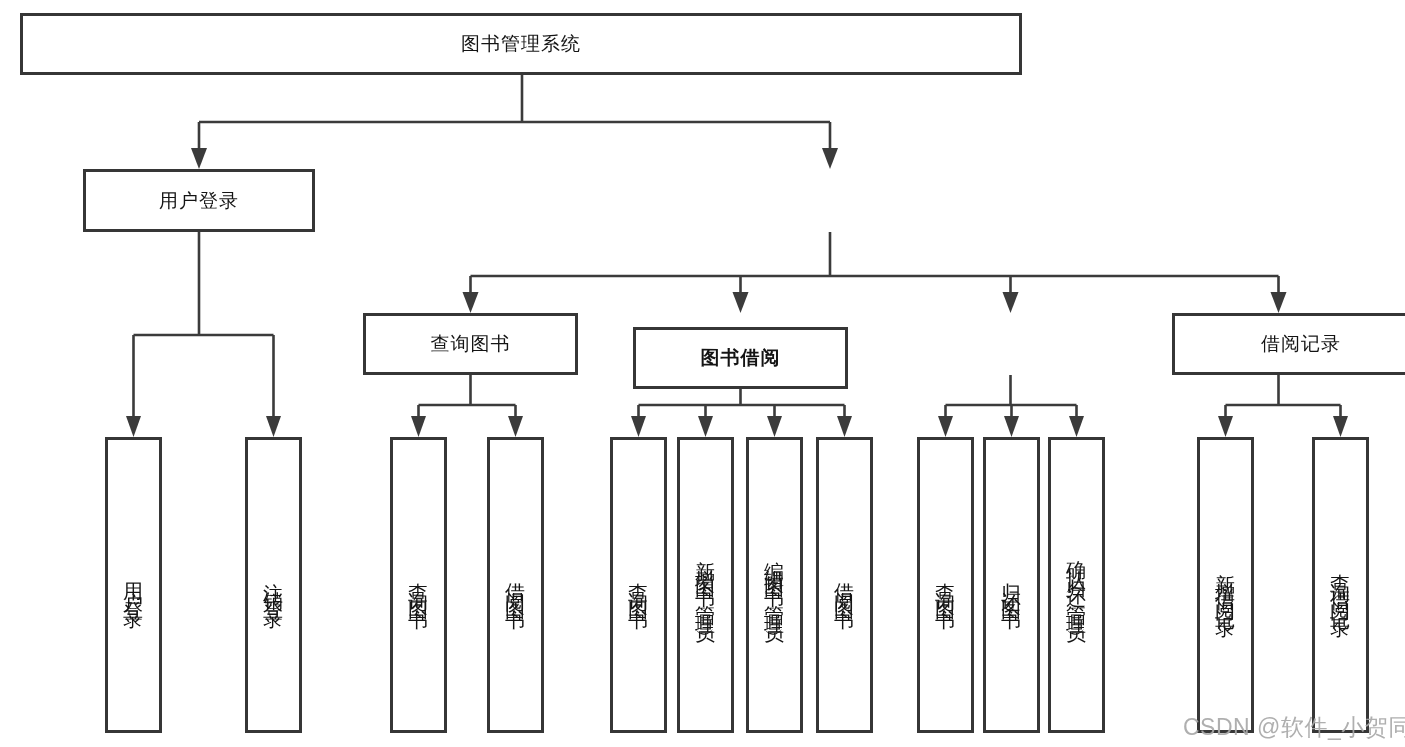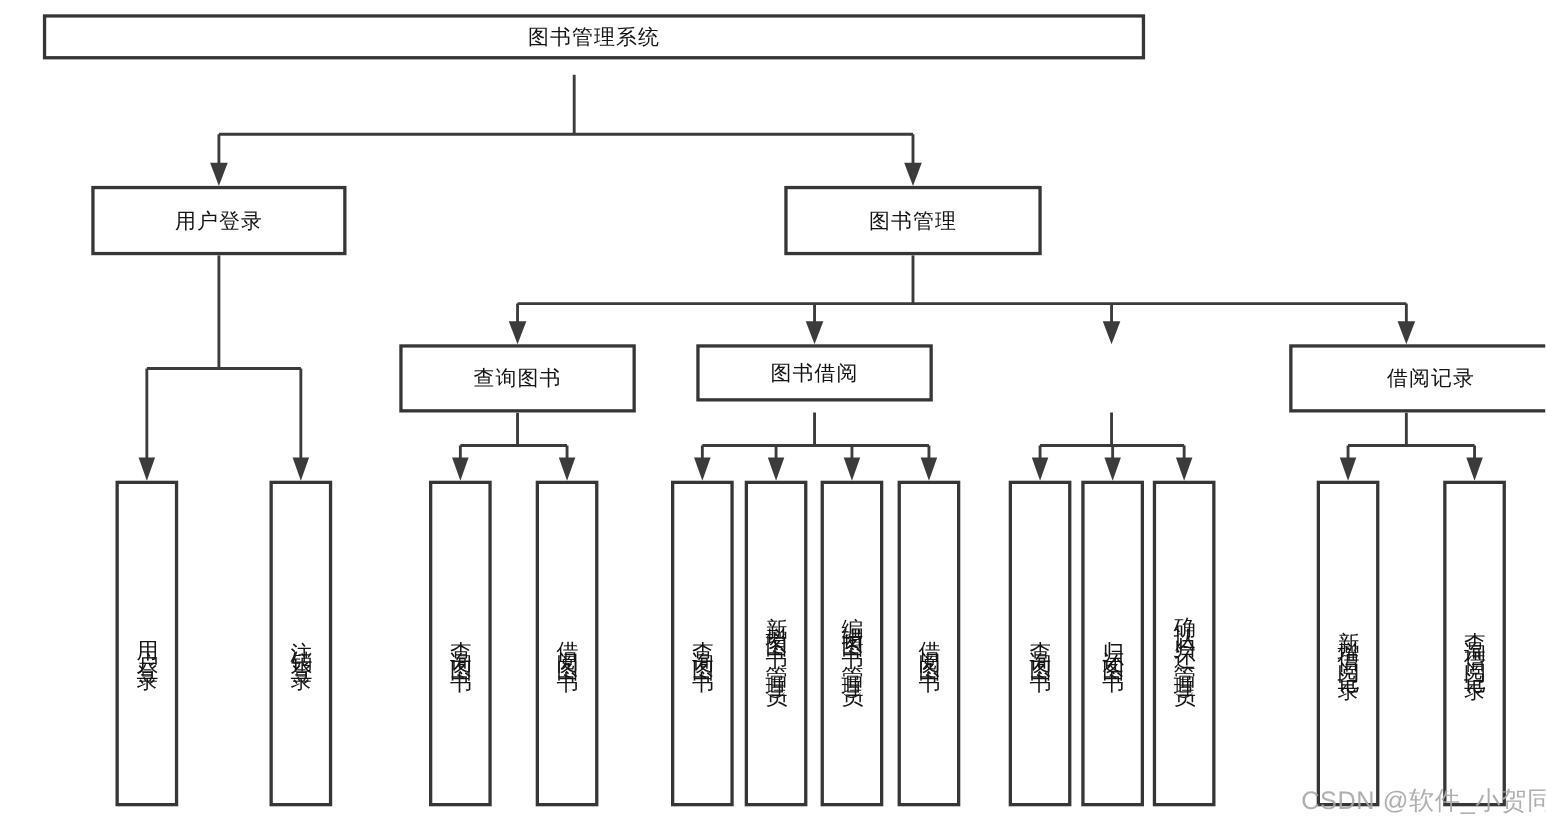--- a/index.html
+++ b/index.html
@@ -96,27 +96,26 @@
       <polygon points="767,416 782,416 774.5,437"></polygon>
       <polygon points="837,416 852,416 844.5,437"></polygon>
       <polygon points="938,416 953,416 945.5,437"></polygon>
       <polygon points="1004,416 1019,416 1011.5,437"></polygon>
       <polygon points="1069,416 1084,416 1076.5,437"></polygon>
       <polygon points="1218,416 1233,416 1225.5,437"></polygon>
       <polygon points="1333,416 1348,416 1340.5,437"></polygon>
     </g>
   </svg>
 
-  <div class="node h-box" style="left:39px; top:13px; width:1002px; height:41px;">图书管理系统</div>
+  <div class="node h-box" style="left:20px; top:13px; width:1002px; height:62px;">图书管理系统</div>
 
   <div class="node h-box" style="left:83px; top:169px; width:232px; height:63px;">用户登录</div>
-  <div class="node h-box" style="left:713px; top:169px; width:234px; height:63px;">图书管理</div>
 
   <div class="node h-box" style="left:363px; top:313px; width:215px; height:62px;">查询图书</div>
-  <div class="node h-box" style="left:633px; top:313px; width:215px; height:52px;">图书借阅</div>
+  <div class="node h-box" style="left:633px; top:327px; width:215px; height:62px;font-weight:bold;">图书借阅</div>
   <div class="node h-box" style="left:1172px; top:313px; width:258px; height:62px;">借阅记录</div>
 
   <div class="node v-box" style="left:105px; top:437px; width:57px; height:296px;">
     <span>用户登录</span>
   </div>
   <div class="node v-box" style="left:245px; top:437px; width:57px; height:296px;">
     <span>注销登录</span>
   </div>
 
   <div class="node v-box" style="left:390px; top:437px; width:57px; height:296px;">

